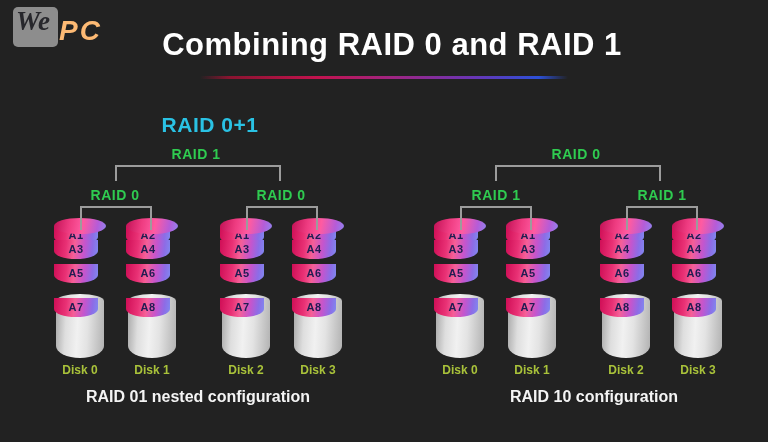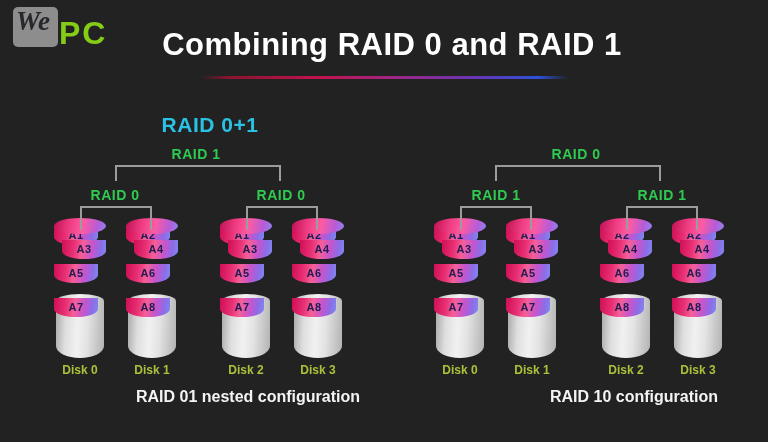--- a/index.html
+++ b/index.html
@@ -5,49 +5,49 @@
   html,body{margin:0;padding:0;background:#111;}
   #stage{
     position:relative;width:768px;height:442px;overflow:hidden;
     background:#222222;
     font-family:"Liberation Sans", sans-serif;
     -webkit-font-smoothing:antialiased;
   }
   
   .logo-box{position:absolute;left:13px;top:7px;width:45px;height:40px;background:#8d8d8d;border-radius:5px;}
   .logo-we{position:absolute;left:16px;top:6px;font-family:"Liberation Serif",serif;font-style:italic;font-weight:bold;font-size:27px;color:#27272c;}
-  .logo-pc{position:absolute;left:59px;top:15px;font-size:32px;font-weight:bold;color:#84cc16;letter-spacing:2px;}
+  .logo-pc{position:absolute;left:59px;top:15px;font-size:28px;font-weight:bold;color:#fdba74;letter-spacing:2px;font-style:italic;}
   
   .main-title{position:absolute;left:12px;top:27px;width:760px;text-align:center;font-size:31px;font-weight:800;color:#ffffff;letter-spacing:.5px;}
   .title-underline{position:absolute;left:200px;top:76px;width:368px;height:3px;border-radius:2px;
     background:linear-gradient(90deg, rgba(130,20,40,0) 0%, #8a1430 8%, #c2134e 32%, #a02582 52%, #6a35b5 74%, #2c50d8 92%, rgba(44,80,216,0) 100%);}
   
   .p-head{position:absolute;top:113px;width:200px;text-align:center;font-size:21px;font-weight:bold;color:#2ac2e4;letter-spacing:.5px;}
   .p-toplabel{position:absolute;top:146px;width:120px;text-align:center;font-size:14px;font-weight:bold;color:#2fcb50;letter-spacing:.5px;}
   .g-label{position:absolute;top:187px;width:120px;text-align:center;font-size:14px;font-weight:bold;color:#2fcb50;letter-spacing:.5px;}
-  .caption{position:absolute;top:388px;width:324px;text-align:right;font-size:16px;font-weight:bold;color:#f4f4f4;}
+  .caption{position:absolute;top:388px;width:324px;text-align:center;font-size:16px;font-weight:bold;color:#f4f4f4;}
   .disk-name{position:absolute;top:363px;width:64px;text-align:center;font-size:12px;font-weight:bold;color:#a9c23a;}
   
   .bracket-top{position:absolute;top:165px;width:166px;height:16px;box-sizing:border-box;z-index:5;
     border-top:2px solid #9c9c9c;border-left:2px solid #9c9c9c;border-right:2px solid #9c9c9c;}
   .bracket-sub{position:absolute;top:206px;width:72px;height:24px;box-sizing:border-box;z-index:5;
     border-top:2px solid #9c9c9c;border-left:2px solid #9c9c9c;border-right:2px solid #9c9c9c;}
   
   .cyl{position:absolute;top:218px;width:52px;height:142px;}
   .cyl-base{position:absolute;left:2px;top:76px;width:48px;height:64px;
     background:linear-gradient(93deg,#a7a7a7 0%,#dedede 22%,#f1f1f1 45%,#e3e3e3 65%,#b2b2b2 100%);
     border-radius:50% 50% 50% 50% / 7px 7px 12px 12px;}
   .band{position:absolute;left:0;width:44px;height:19px;text-align:center;line-height:19px;
     font-size:11px;font-weight:bold;color:#201c52;letter-spacing:.5px;
     background:linear-gradient(97deg,#cf0e56 0%,#e93175 28%,#f55f97 46%,#c555cd 68%,#8d6ce6 85%,#7f8af0 100%);
     border-radius:0 0 50% 50% / 0 0 8px 8px;}
   .band::before{content:"";position:absolute;left:0;top:-4px;width:52px;height:8px;border-radius:50%;
     background:linear-gradient(97deg,#ee4b89 0%,#fb77ad 45%,#c97ee4 75%,#9aa4f6 100%);
     z-index:-1;}
-  .b1{top:8px;} .b2{top:22px;margin-left:8px;} .b3{top:46px;} .b4{top:80px;}
+  .b1{top:8px;} .b2{top:22px;} .b3{top:46px;} .b4{top:80px;}
   .cyl-top{position:absolute;left:0;top:0;width:52px;height:16px;border-radius:50%;
     background:linear-gradient(100deg,#c11055 0%,#ee3b80 30%,#ff5ba1 55%,#b55cd8 82%,#8f84ef 100%);}
 </style>
 </head>
 <body>
 
 <div id="stage">
 
   <div class="logo-box"></div>
   <div class="logo-we">We</div>
@@ -144,15 +144,15 @@
     <div class="band b3">A6</div>
     <div class="band b4">A8</div>
     <div class="cyl-top"></div>
   </div>
 
   <div class="disk-name" style="left:428px">Disk 0</div>
   <div class="disk-name" style="left:500px">Disk 1</div>
   <div class="disk-name" style="left:594px">Disk 2</div>
   <div class="disk-name" style="left:666px">Disk 3</div>
 
-  <div class="caption" style="left:394px">RAID 10 configuration</div>
+  <div class="caption" style="left:432px">RAID 10 configuration</div>
 
 </div>
 
 </body></html>

